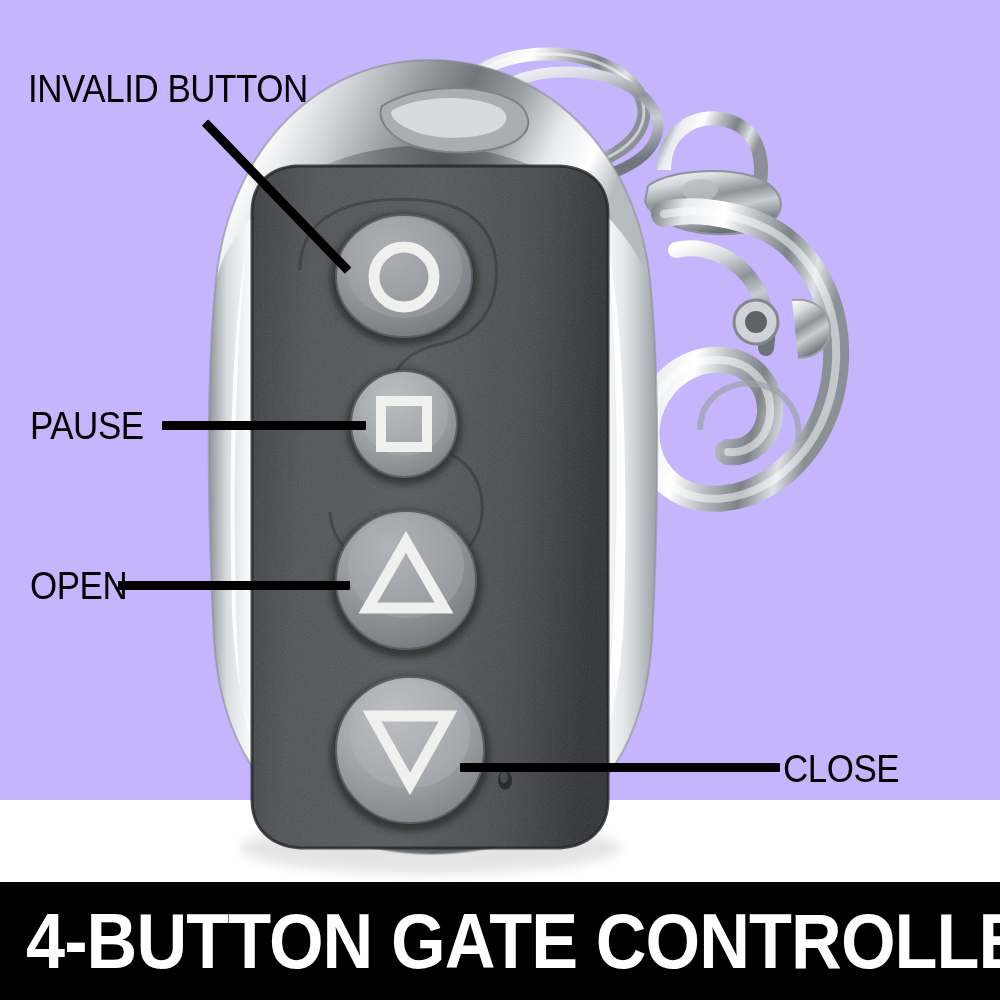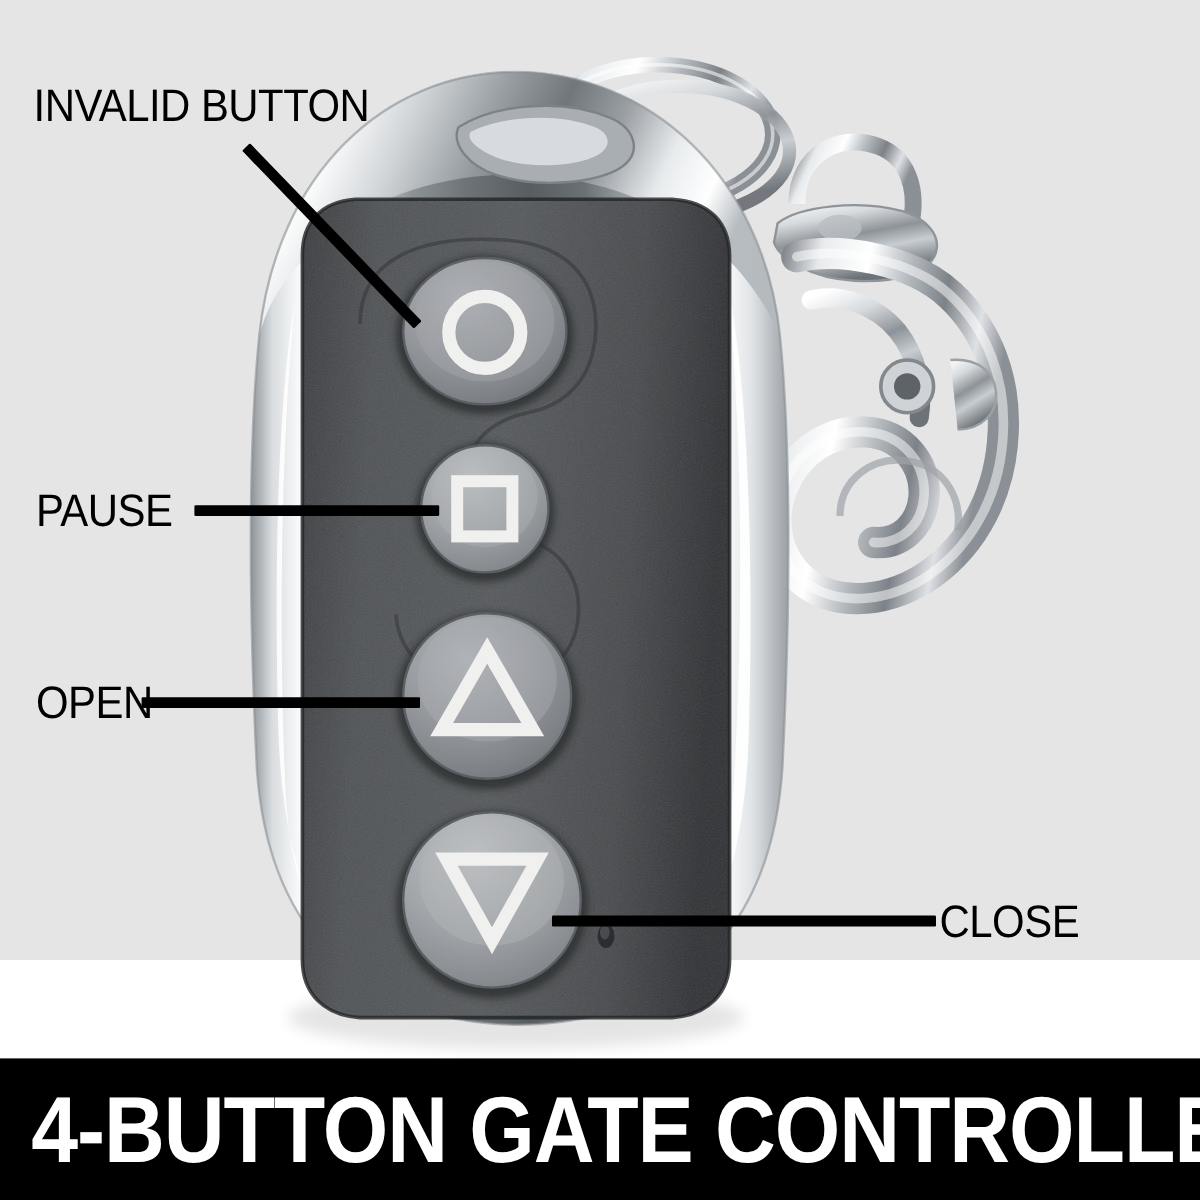--- a/index.html
+++ b/index.html
@@ -13,21 +13,21 @@
     position: relative;
     overflow: hidden;
     font-family: "Liberation Sans", sans-serif;
   }
 
   #stage {
     position: absolute;
     left: 0; top: 0;
     width: 1000px;
     height: 800px;
-    background: #e5e5e5;
+    background: #c4b5fd;
     text-align: right;
   }
 
   
   #product {
     position: absolute;
     left: 0; top: 0;
     width: 1000px;
     height: 885px;
   }

